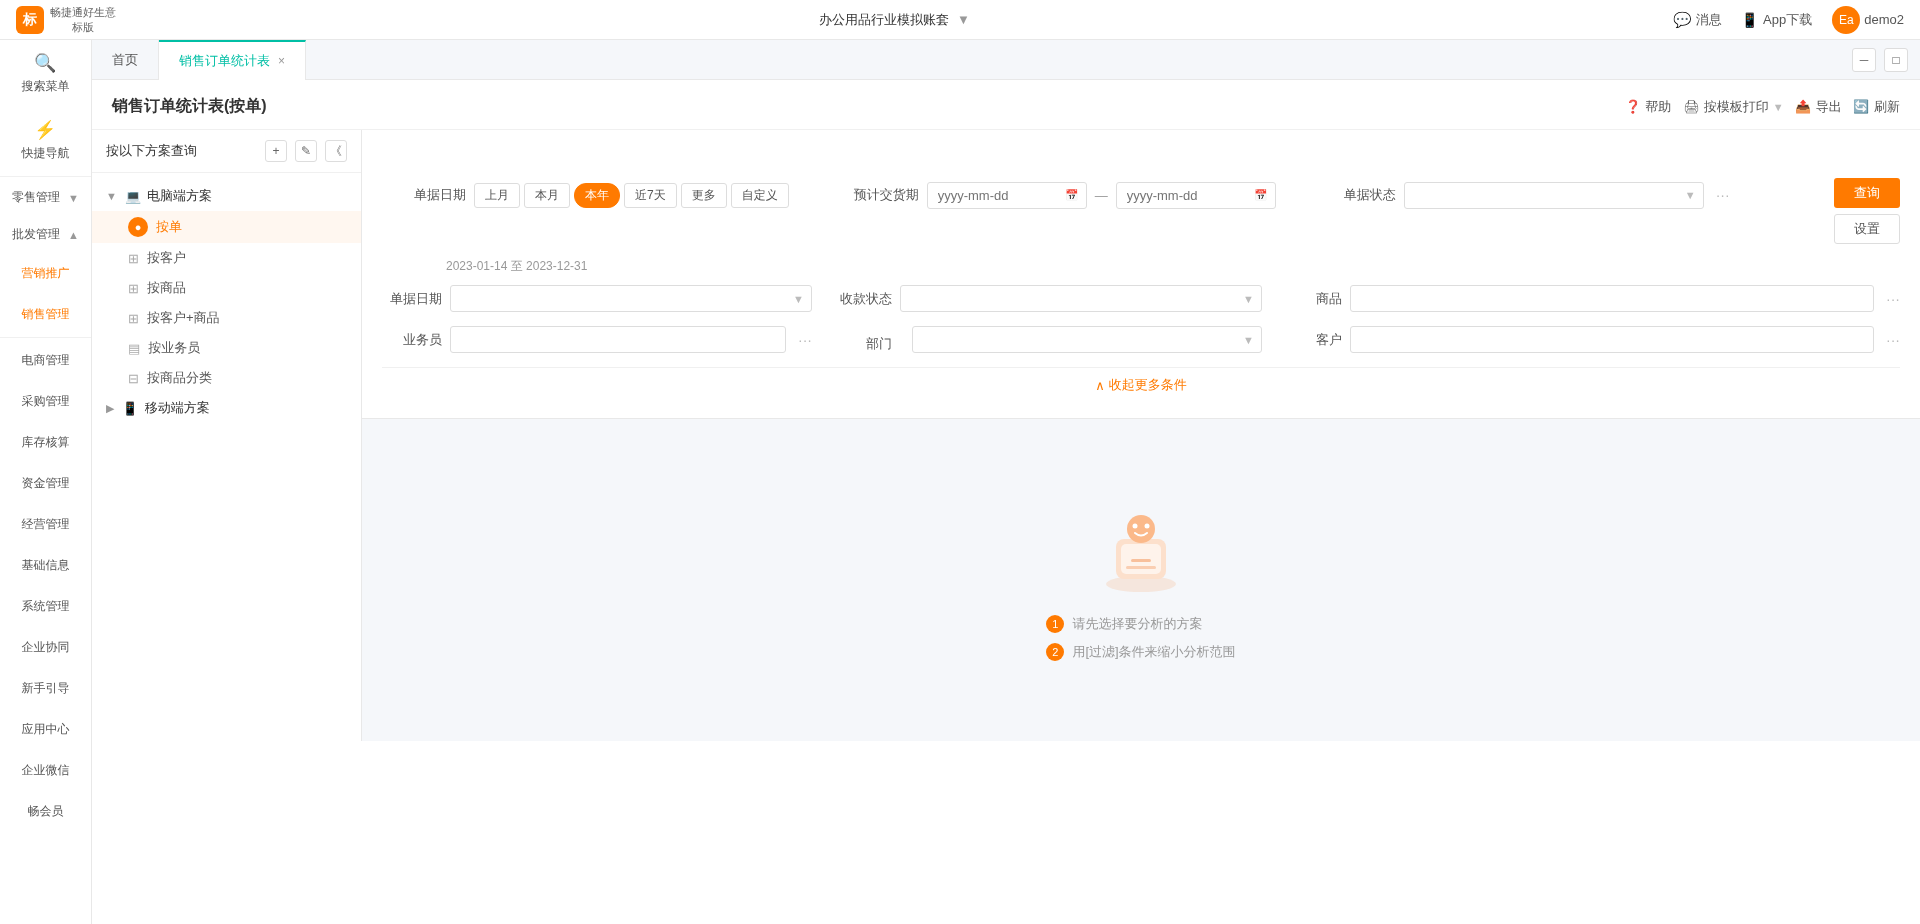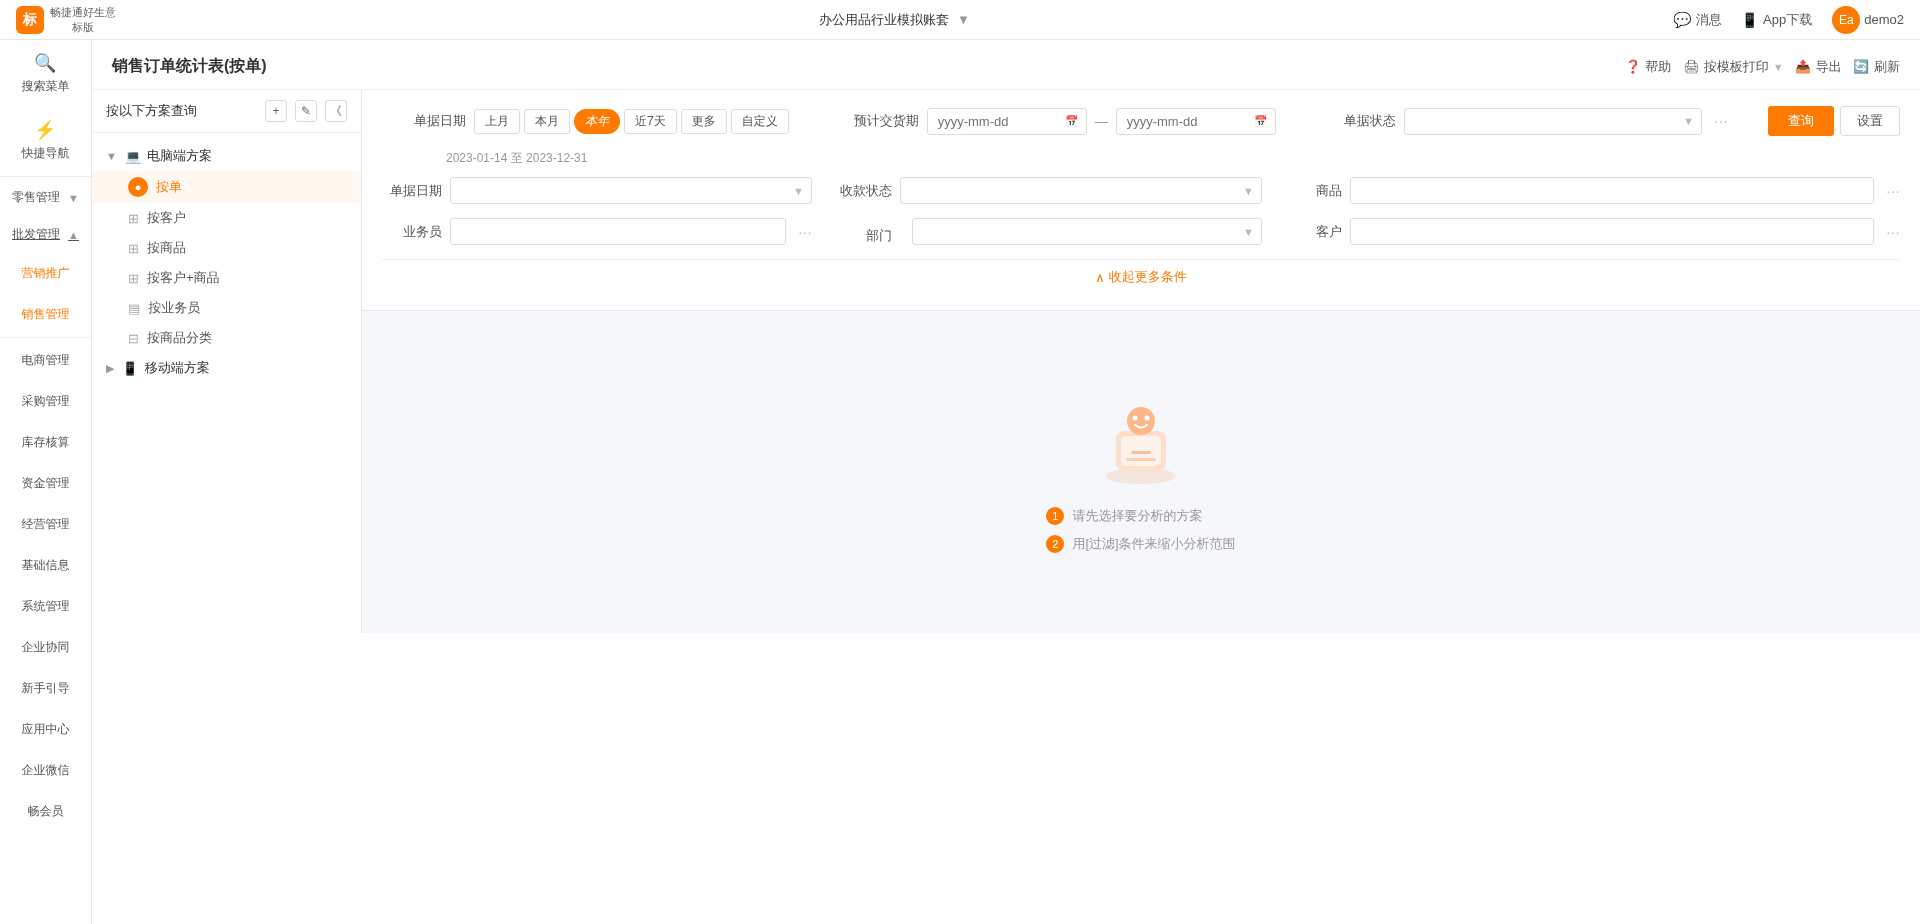--- a/index.html
+++ b/index.html
@@ -41,21 +41,21 @@
     
     .page-content { flex: 1; overflow-y: auto; background: #bef264; padding: 0; }
     .page-inner { background: #fff; margin: 0; min-height: 100%; }
 
     
     .page-header { padding: 16px 20px 12px; display: flex; align-items: center; justify-content: space-between; border-bottom: 1px solid #f0f0f0; }
     .page-title { font-size: 16px; font-weight: 600; color: #333; }
     .page-header-actions { display: flex; align-items: center; gap: 12px; }
     .header-action-btn { display: flex; align-items: center; gap: 4px; color: #555; font-size: 13px; cursor: pointer; }
     .date-btn { padding: 3px 10px; border: 1px solid #ddd; border-radius: 3px; background: #fff; cursor: pointer; font-size: 12px; color: #555; }
-    .date-btn.active { background: #ff7a00; border-color: #ff7a00; color: #fff; border-radius: 12px; font-style: italic; }
+    .date-btn.active { background: #ff7a00; border-color: #ff7a00; color: #fff; border-radius: 12px; }
 
     
     .split-layout { display: flex; flex: 1; overflow: hidden; }
     .query-sidebar { width: 270px; background: #fff; border-right: 1px solid #e8e8e8; flex-shrink: 0; overflow-y: auto; }
     .query-sidebar-header { padding: 10px 14px; display: flex; align-items: center; justify-content: space-between; border-bottom: 1px solid #f0f0f0; }
     .query-sidebar-title { font-size: 13px; color: #333; font-weight: 500; }
     .query-sidebar-actions { display: flex; align-items: center; gap: 8px; }
     .qs-action-btn { width: 22px; height: 22px; display: flex; align-items: center; justify-content: center; border: 1px solid #ddd; border-radius: 3px; cursor: pointer; color: #666; font-size: 12px; }
     .query-tree { padding: 8px 0; }
     .tree-parent { padding: 6px 14px; display: flex; align-items: center; gap: 6px; cursor: pointer; color: #333; font-size: 13px; }
@@ -133,21 +133,21 @@
     </div>
     <div class="sidebar-item">
       <span class="sidebar-item-icon">⚡</span>
       <span class="sidebar-item-label">快捷导航</span>
     </div>
     <hr class="sidebar-divider">
     <div class="sidebar-item" style="flex-direction:row; justify-content:space-between; padding: 10px 12px;">
       <span class="sidebar-item-label">零售管理</span>
       <span style="font-size:11px; color:#999;">▼</span>
     </div>
-    <div class="sidebar-item" style="flex-direction:row; justify-content:space-between; padding: 10px 12px; text-decoration: underline;">
+    <div class="sidebar-item" style="flex-direction:row; justify-content:space-between; padding: 10px 12px;">
       <span class="sidebar-item-label">批发管理</span>
       <span style="font-size:11px; color:#999;">▲</span>
     </div>
     <div class="sidebar-item active">
       <span class="sidebar-item-label">营销推广</span>
     </div>
     <div class="sidebar-item active">
       <span class="sidebar-item-label">销售管理</span>
     </div>
     <hr class="sidebar-divider">
@@ -184,20 +184,31 @@
     <div class="sidebar-item">
       <span class="sidebar-item-label">企业微信</span>
     </div>
     <div class="sidebar-item">
       <span class="sidebar-item-label">畅会员</span>
     </div>
   </div>
 
   <div class="content-area">
 
+    <div class="tab-bar">
+      <div class="tab-home">首页</div>
+      <div class="tab-active">
+        <span>销售订单统计表</span>
+        <span class="tab-close">×</span>
+      </div>
+      <div class="tab-bar-actions">
+        <div class="tab-action-btn">─</div>
+        <div class="tab-action-btn">□</div>
+      </div>
+    </div>
 
     <div class="page-content">
       <div class="page-inner">
 
         <div class="page-header">
           <div class="page-title">销售订单统计表(按单)</div>
           <div class="page-header-actions">
             <div class="header-action-btn">
               <span>❓</span>
               <span>帮助</span>
@@ -309,21 +320,21 @@
                     <span class="mf-label">单据状态</span>
                     <div class="mf-field" style="flex:1; max-width:300px;">
                       <select class="mf-select">
                         <option value=""></option>
                       </select>
                       <span class="mf-arrow">▼</span>
                     </div>
                     <span class="mf-ellipsis">···</span>
                   </div>
 
-                  <div style="display:flex; flex-direction:row; gap:6px; margin-left:20px;">
+                  <div style="display:flex; flex-direction:column; gap:6px; margin-left:20px;margin-top:32px;">
                     <button class="btn-query">查询</button>
                     <button class="btn-settings">设置</button>
                   </div>
                 </div>
 
                 <div style="padding: 0 0 10px 64px; font-size:12px; color:#999;">2023-01-14 至 2023-12-31</div>
 
                 <div class="main-filter-row">
                   <div style="display:flex; align-items:center; gap:8px; flex:1; max-width:430px;">
                     <span class="mf-label">单据日期</span>

